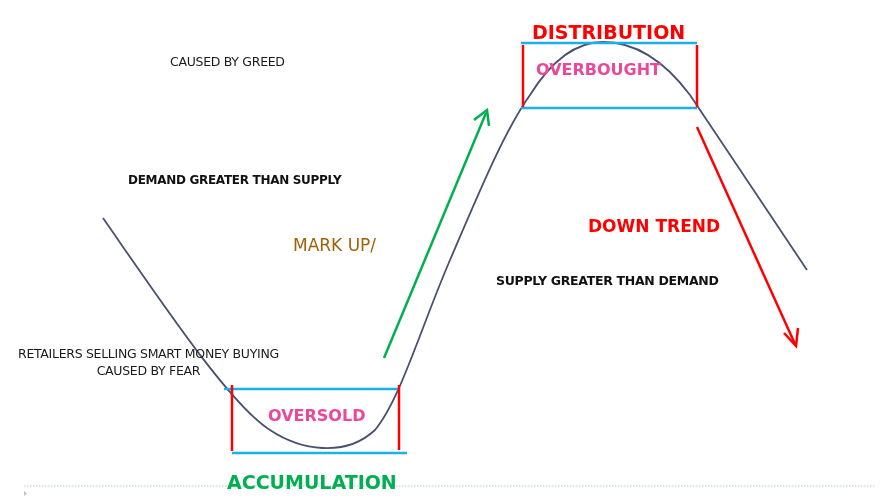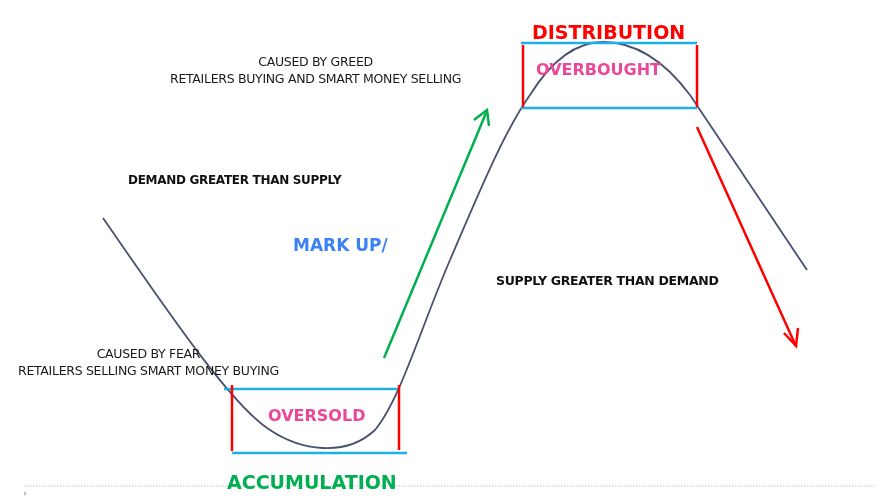--- a/index.html
+++ b/index.html
@@ -1,21 +1,21 @@
 <!DOCTYPE html>
 <html><head>
 <meta charset="utf-8">
 <style>
   html, body { margin: 0; padding: 0; background: #ffffff; }
   body { width: 889px; height: 498px; position: relative; overflow: hidden;
          font-family: "DejaVu Sans", "Liberation Sans", sans-serif; }
   .txt { position: absolute; white-space: nowrap; margin: 0; }
   .note { font-size: 12.5px; color: #1a1a1a; letter-spacing: -0.3px; line-height: 17px; text-align: center; }
   .bold-black { font-weight: bold; color: #111111; font-size: 12px; letter-spacing: -0.3px; }
-  .big-green { font-weight: bold; color: #3b82f6; font-size: 17px; letter-spacing: 0px; line-height: 22px; }
+  .big-green { font-weight: normal; color: #a16207; font-size: 17px; letter-spacing: 0px; line-height: 22px; }
   .big-red { font-weight: bold; color: #ff0000; font-size: 17px; line-height: 22px; }
   .label-box { font-weight: bold; color: #ec4899; font-size: 16px; }
   .title-red { font-weight: bold; color: #ff0000; font-size: 19px; }
   .title-green { font-weight: bold; color: #00b050; font-size: 19px; text-align: center; }
   svg { position: absolute; left: 0; top: 0; }
 </style>
 </head>
 <body>
 
 <svg width="889" height="498" viewBox="0 0 889 498">
@@ -48,38 +48,38 @@
     <line x1="697" y1="127" x2="795" y2="344" stroke="#ff0000" stroke-width="2.5"></line>
     <polyline points="784,333 796,346 798,328" fill="none" stroke="#ff0000" stroke-width="2.5" stroke-linejoin="miter"></polyline>
   </g>
 
   <line x1="24" y1="486" x2="876" y2="486" stroke="#b8c4d6" stroke-width="1" stroke-dasharray="1.5,1.5"></line>
   <path d="M24,491 L27,493.5 L24,496 Z" fill="#b8c4d6"></path>
 </svg>
 
 <div class="txt note" style="left:170px; top:53px;">
   <div>CAUSED BY GREED</div>
-  <div>RETAILERS BUYING AND SMART MONEY SELLING</div>
 </div>
 
 <div class="txt title-red" style="left:532px; top:21px;text-align:center;">DISTRIBUTION</div>
 
 <div class="txt label-box" style="left:536px; top:60px;">OVERBOUGHT</div>
 
 <div class="txt bold-black" style="left:128px; top:173px;">DEMAND GREATER THAN SUPPLY</div>
 
 <div class="txt big-green" style="left:293px; top:234px;">
   <div>MARK UP/</div>
 </div>
 
 <div class="txt big-red" style="left:588px; top:215px;">
+  <div>DOWN TREND</div>
 </div>
 
 <div class="txt bold-black" style="left:496px; top:273px; font-size:12.5px;">SUPPLY GREATER THAN DEMAND</div>
 
 <div class="txt note" style="left:18px; top:345px;">
+  <div>RETAILERS SELLING SMART MONEY BUYING</div>
   <div>CAUSED BY FEAR</div>
-  <div>RETAILERS SELLING SMART MONEY BUYING</div>
 </div>
 
 <div class="txt label-box" style="left:246px; top:406px;margin-left:22px;">OVERSOLD</div>
 
 <div class="txt title-green" style="left:227px; top:471px;">ACCUMULATION</div>
 
 </body></html>

